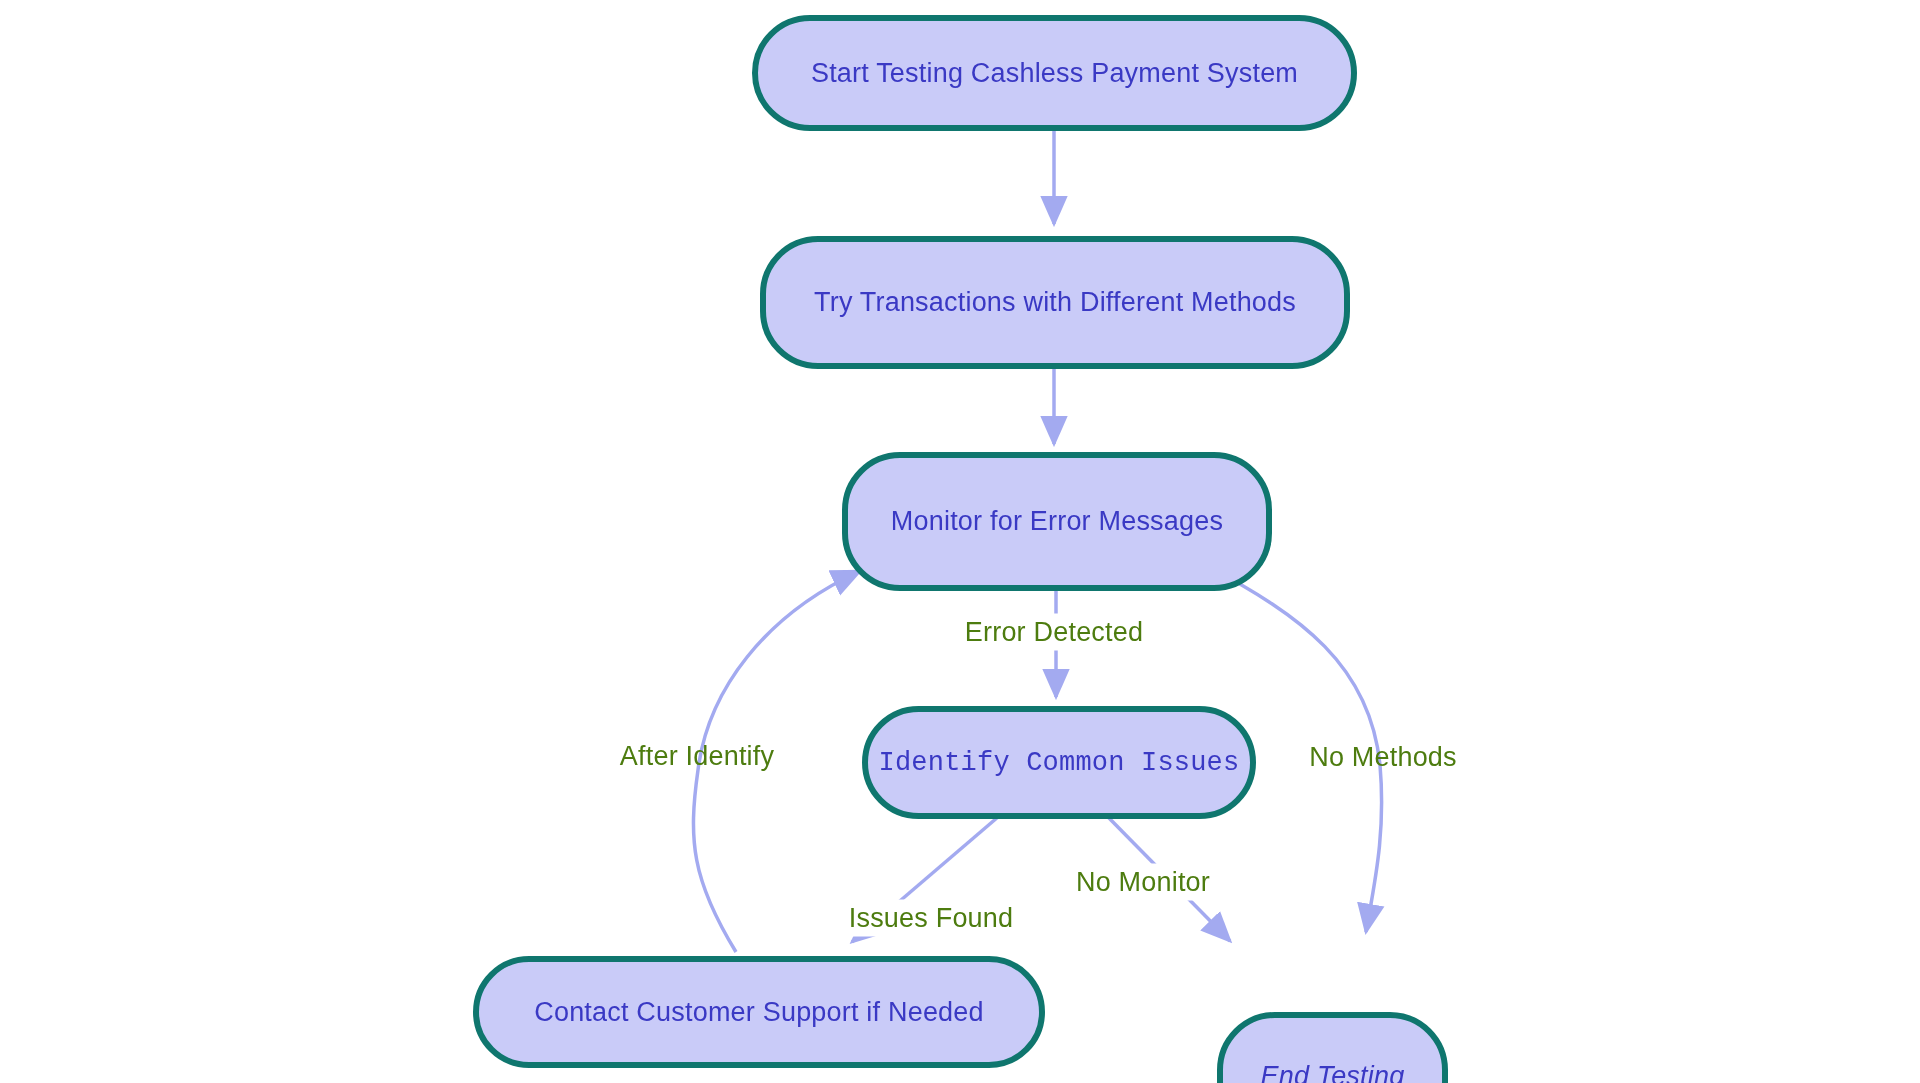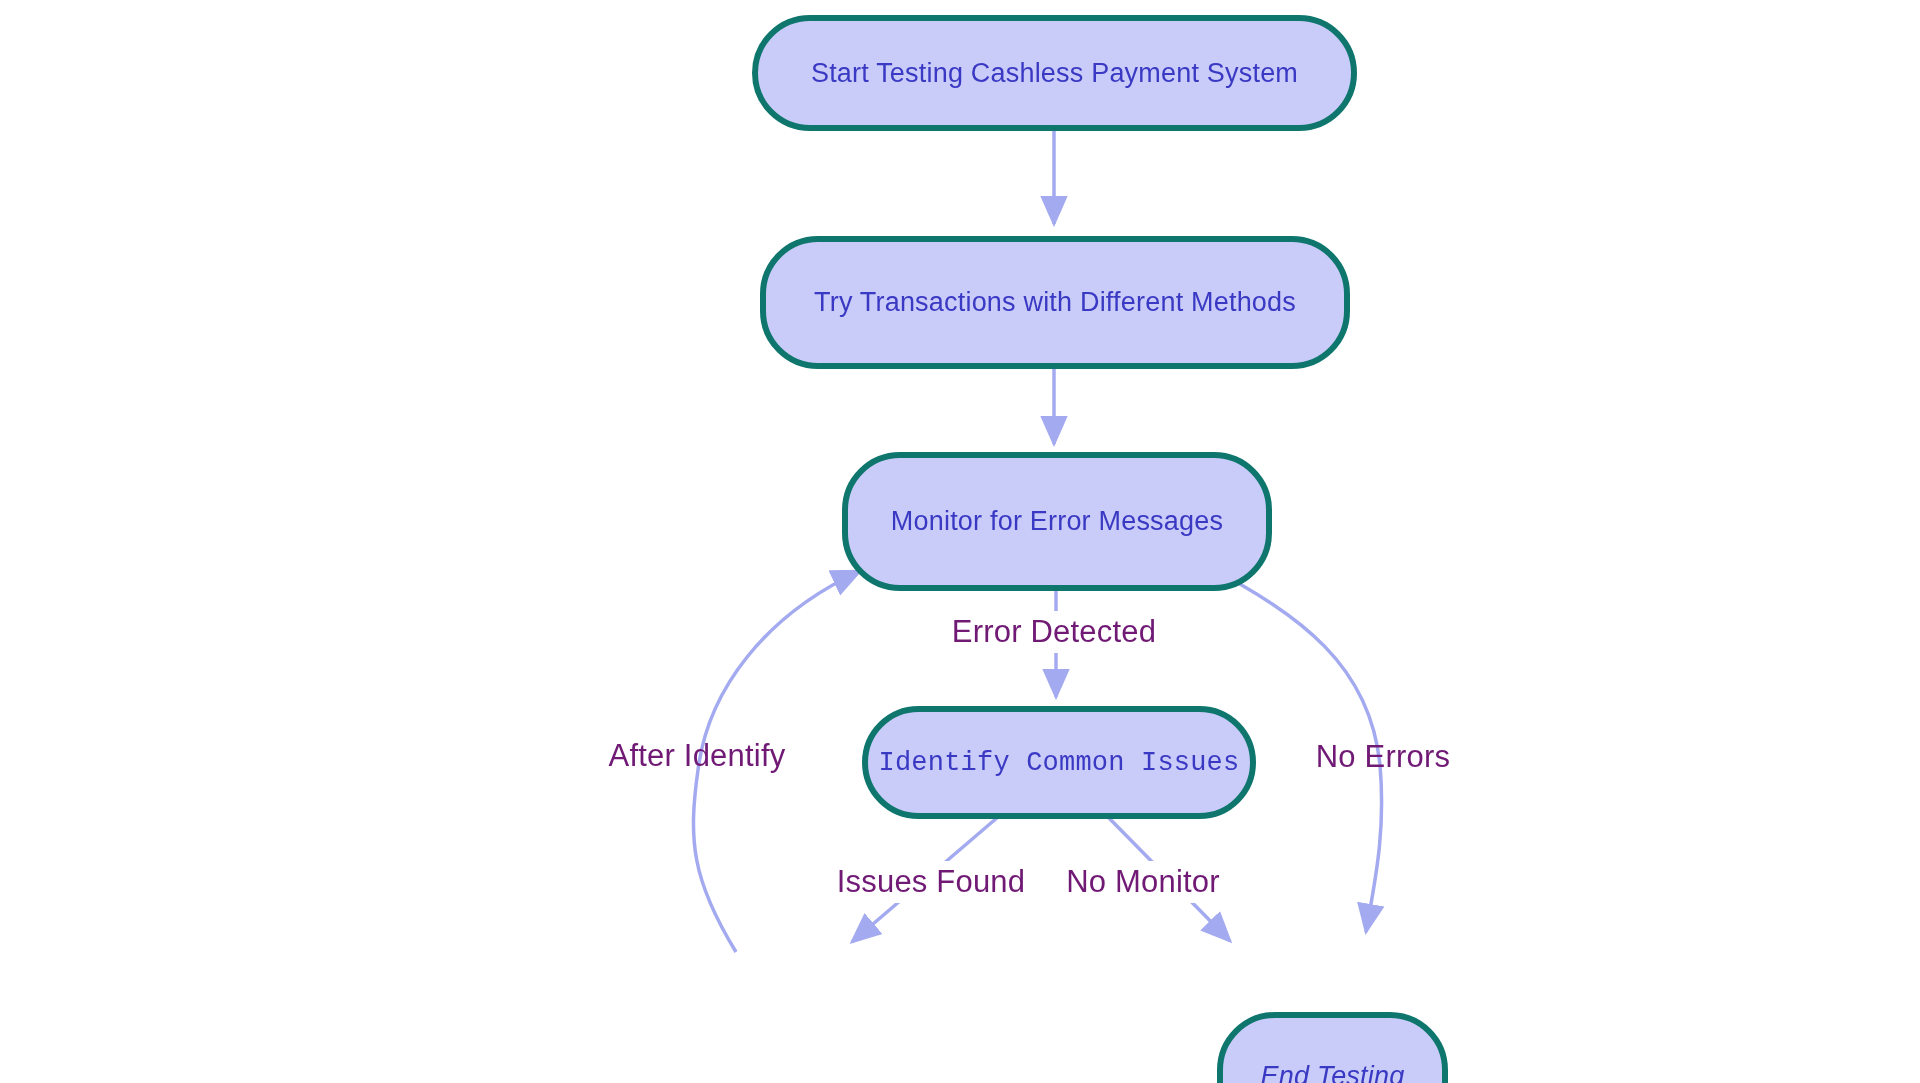--- a/index.html
+++ b/index.html
@@ -32,40 +32,40 @@
     font-size: 27px;
     font-weight: 500;
     letter-spacing: 0.2px;
     white-space: nowrap;
     text-align: center;
   }
   .edge-label {
     position: absolute;
     z-index: 3;
     transform: translate(-50%, -50%);
-    color: #701a75;
-    font-size: 31px;
+    color: #4d7c0f;
+    font-size: 27px;
     font-weight: 500;
     letter-spacing: 0.2px;
     white-space: nowrap;
   }
   .edge-label.bg {
     background: #ffffff;
     padding: 3px 10px;
   }
   
   .n-start    { left: 752px;  top: 15px;  width: 605px; height: 116px; }
   .n-try      { left: 760px;  top: 236px; width: 590px; height: 133px; }
   .n-monitor  { left: 842px;  top: 452px; width: 430px; height: 139px; }
   .n-identify { left: 862px;  top: 706px; width: 394px; height: 113px; font-family: Liberation Mono, monospace; }
   .n-contact  { left: 473px;  top: 956px; width: 572px; height: 112px; }
   .n-end      { left: 1217px; top: 1012px; width: 231px; height: 128px; font-style: italic; }
   
   .l-error-detected { left: 1054px; top: 632px; }
-  .l-issues-found   { left: 931px;  top: 882px; }
+  .l-issues-found   { left: 931px;  top: 918px; }
   .l-no-issues      { left: 1143px; top: 882px; }
   .l-after-support  { left: 697px;  top: 756px; }
   .l-no-errors      { left: 1383px; top: 757px; }
 </style>
 </head>
 <body>
 
 <div class="canvas">
 
   <svg class="edges" viewBox="0 0 1920 1083" xmlns="http://www.w3.org/2000/svg">
@@ -82,21 +82,22 @@
       <path d="M 1108 817 L 1230 941" marker-end="url(#arrow)"></path>
       <path d="M 1207 566 C 1300 615, 1370 665, 1380 765 C 1386 835, 1374 885, 1366 932" marker-end="url(#arrow)"></path>
       <path d="M 736 952 C 692 880, 688 840, 698 770 C 708 690, 765 615, 860 571" marker-end="url(#arrow)"></path>
     </g>
   </svg>
 
   <div class="node n-start">Start Testing Cashless Payment System</div>
   <div class="node n-try">Try Transactions with Different Methods</div>
   <div class="node n-monitor">Monitor for Error Messages</div>
   <div class="node n-identify">Identify Common Issues</div>
+  <div class="node n-contact">Contact Customer Support if Needed</div>
   <div class="node n-end">End Testing</div>
 
   <div class="edge-label bg l-error-detected">Error Detected</div>
   <div class="edge-label bg l-issues-found">Issues Found</div>
   <div class="edge-label bg l-no-issues">No Monitor</div>
-  <div class="edge-label l-no-errors">No Errors</div>
+  <div class="edge-label l-no-errors">No Methods</div>
   <div class="edge-label l-after-support">After Identify</div>
 
 </div>
 
 </body></html>

